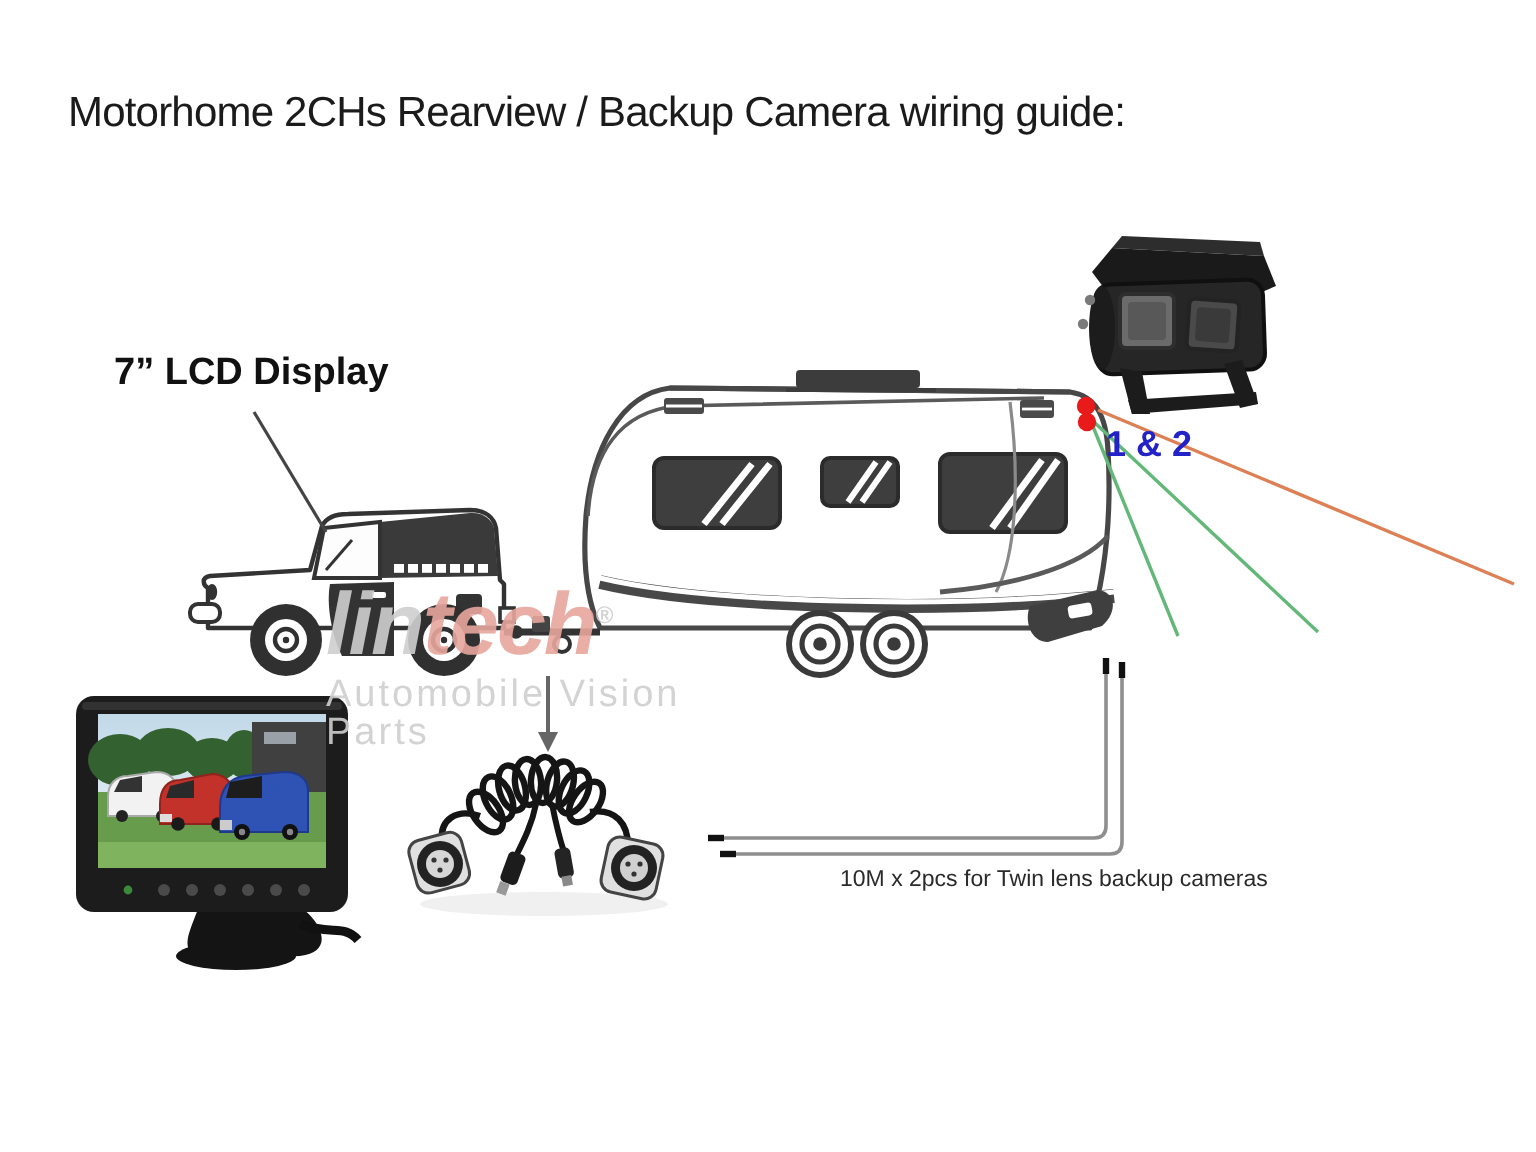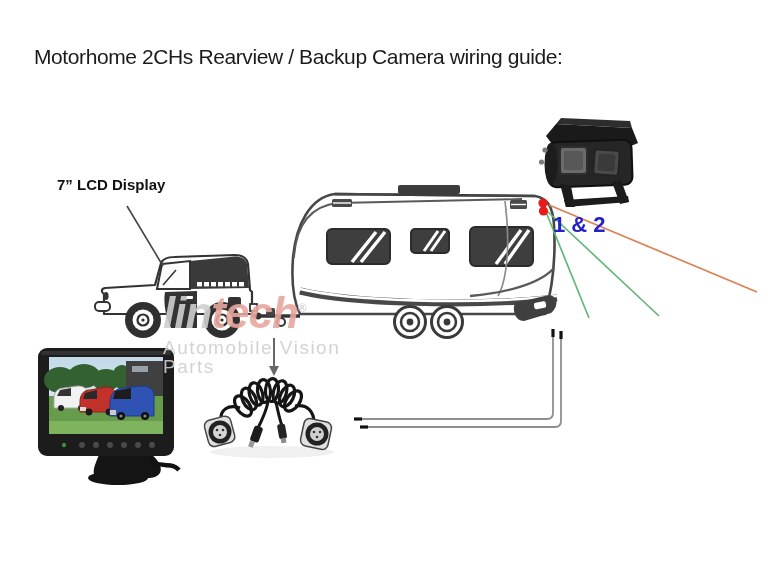--- a/index.html
+++ b/index.html
@@ -6,25 +6,25 @@
   #canvas{
     position:relative;width:768px;height:573px;background:#ffffff;
     overflow:hidden;font-family:"Liberation Sans",sans-serif;
   }
   .abs{position:absolute;}
   #title{
     left:34px;top:45px;font-size:21px;letter-spacing:-0.4px;
     color:var(--title-text,#1b1b1b);font-weight:500;white-space:nowrap;
   }
   #display-label{
-    left:57px;top:176px;font-size:15px;font-weight:bold;
+    left:57px;top:176px;font-size:19px;font-weight:bold;
     color:var(--label-text,#111);white-space:nowrap;
   }
   #channel-label{
-    left:553px;top:212px;font-size:22px;font-weight:bold;
+    left:553px;top:212px;font-size:18px;font-weight:bold;
     color:var(--channel-label,#2222c8);white-space:nowrap;
   }
   #cable-note{
     left:420px;top:434px;font-size:11.5px;color:#2a2a2a;white-space:nowrap;
   }
   #watermark{
     left:163px;top:291px;width:220px;line-height:1;opacity:.9;
     pointer-events:none;
   }
   #watermark .brand{font-size:44px;font-weight:bold;letter-spacing:-1px;font-style:italic;}
@@ -323,14 +323,15 @@
 
   <div id="display-label" class="abs">7” LCD Display</div>
 
   <div id="watermark" class="abs">
     <span class="brand"><span class="wm-gray">lin</span><span class="wm-red">tech</span><span class="reg">®</span></span>
     <div class="tagline">Automobile Vision Parts</div>
   </div>
 
   <div id="channel-label" class="abs">1 &amp; 2</div>
 
+  <div id="cable-note" class="abs">10M x 2pcs for Twin lens backup cameras</div>
 
 </div>
 
 </body></html>

